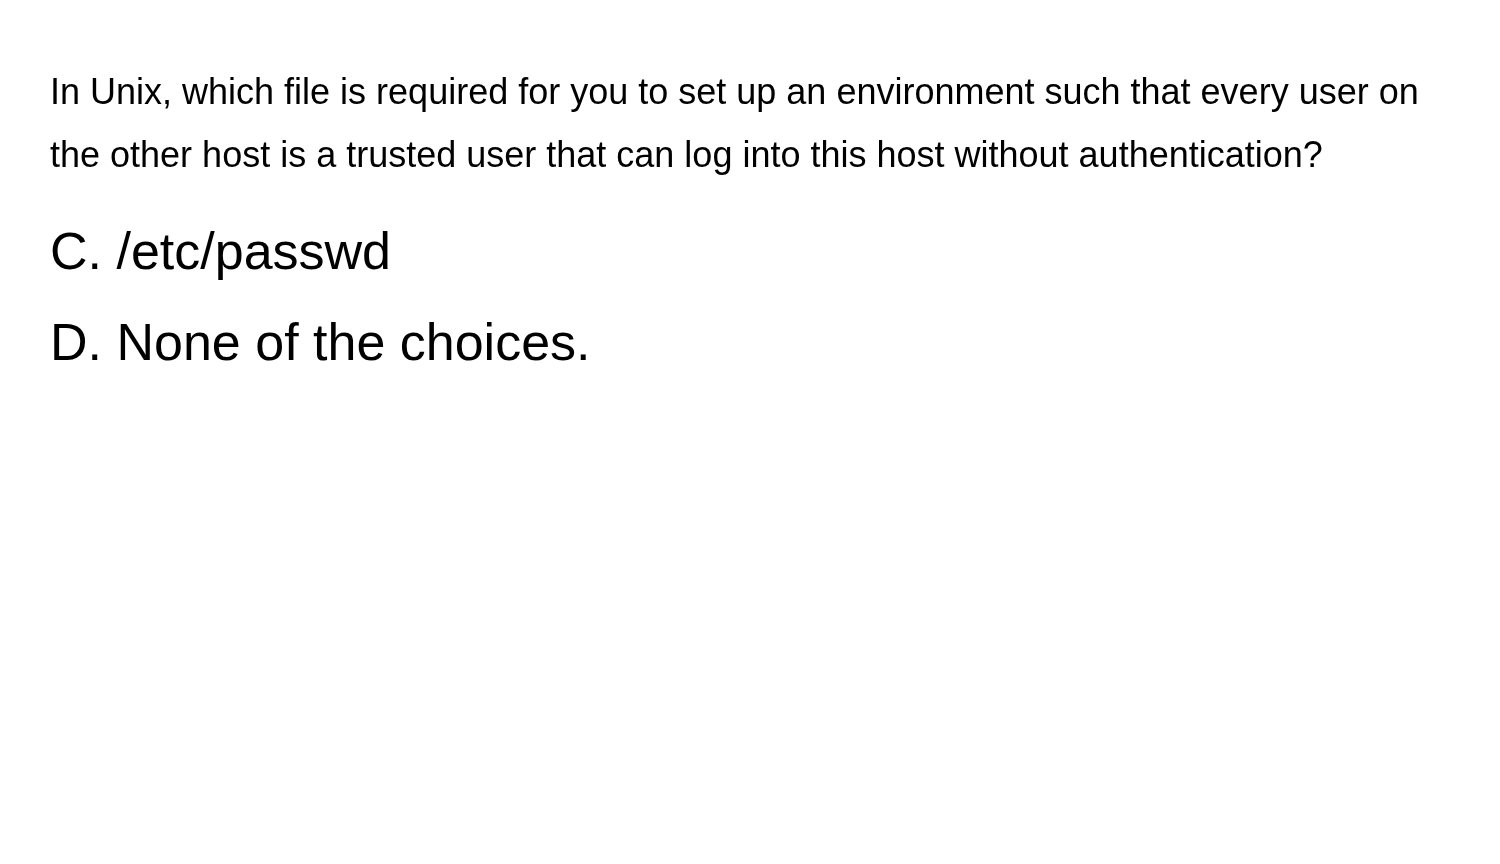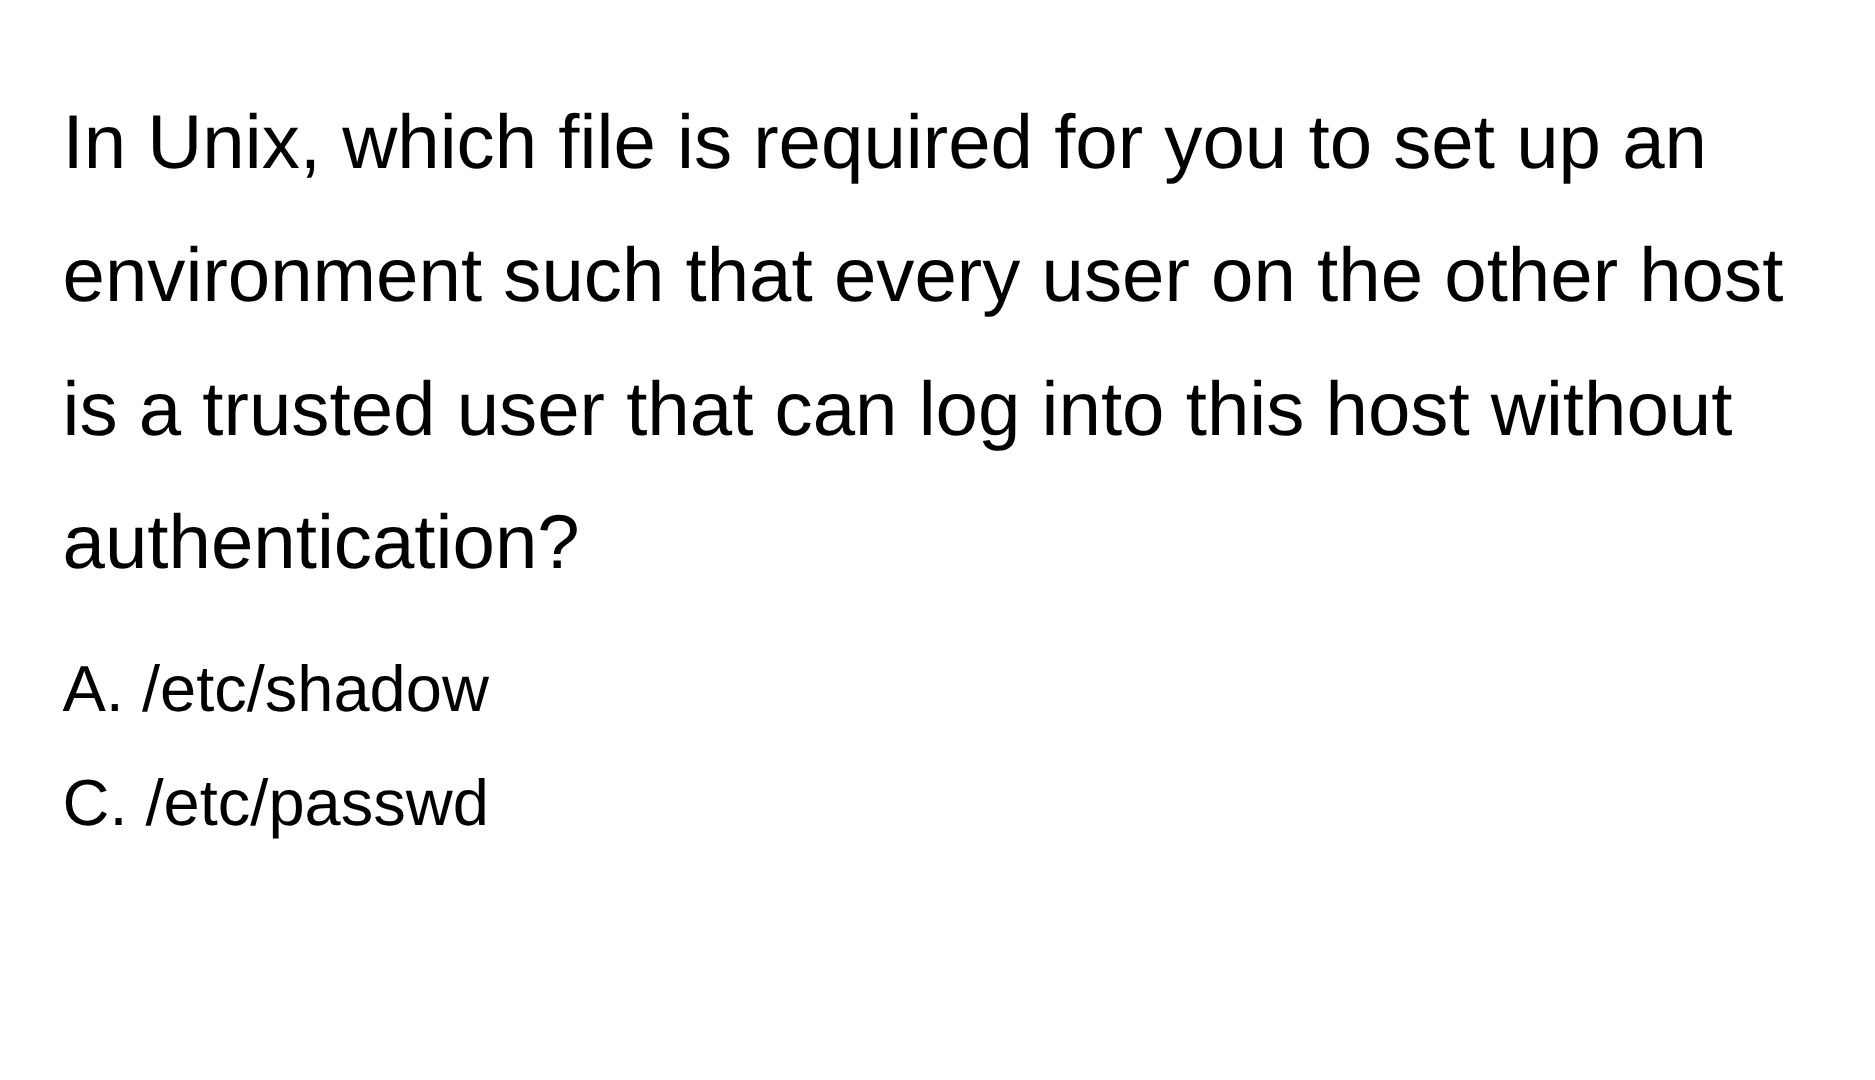--- a/index.html
+++ b/index.html
@@ -9,35 +9,35 @@
   }
   body {
     width: 1500px;
     height: 864px;
     background: #ffffff;
     font-family: -apple-system, BlinkMacSystemFont, "Segoe UI", Helvetica, Arial, sans-serif;
     color: #000000;
     padding: 60px 50px 50px 50px;
   }
   .question {
-    font-size: 61px;
+    font-size: 36px;
     line-height: 1.75;
     font-weight: 400;
     margin-bottom: 24px;
   }
   .options {
     font-size: 52px;
     line-height: 1.6;
     font-weight: 400;
   }
   .option {
     margin-bottom: 8px;
   }
 </style>
 </head>
 <body>
 
 <div class="question">In Unix, which file is required for you to set up an environment such that every user on the other host is a trusted user that can log into this host without authentication?</div>
 
 <div class="options">
-  <div class="option">A. /etc/shadow</div>
   <div class="option">C. /etc/passwd</div>
+  <div class="option">D. None of the choices.</div>
 </div>
 
 </body></html>

